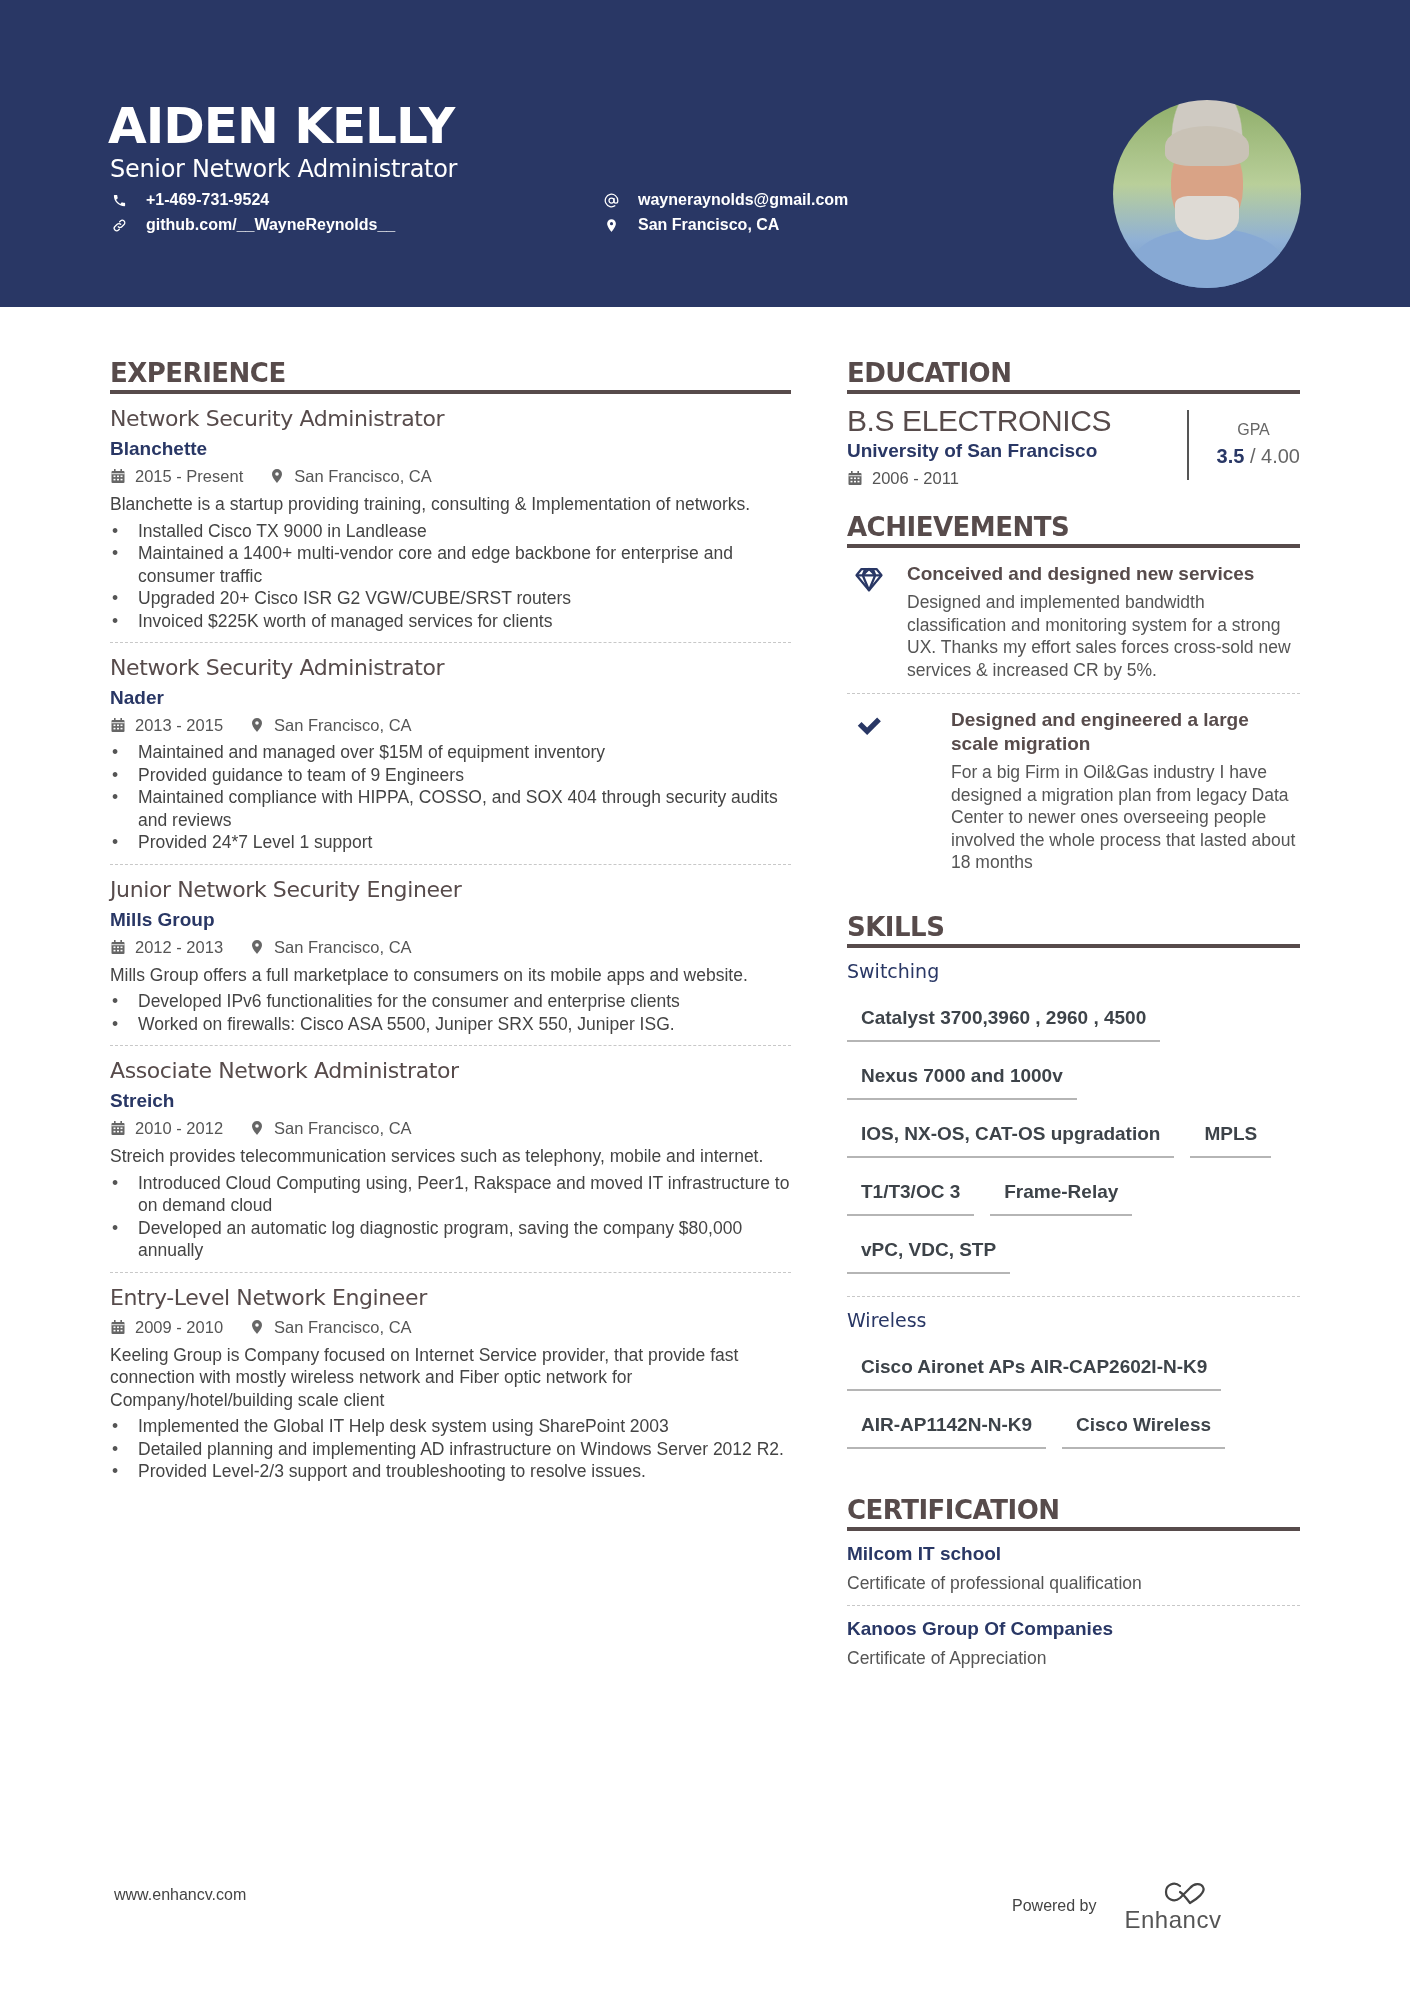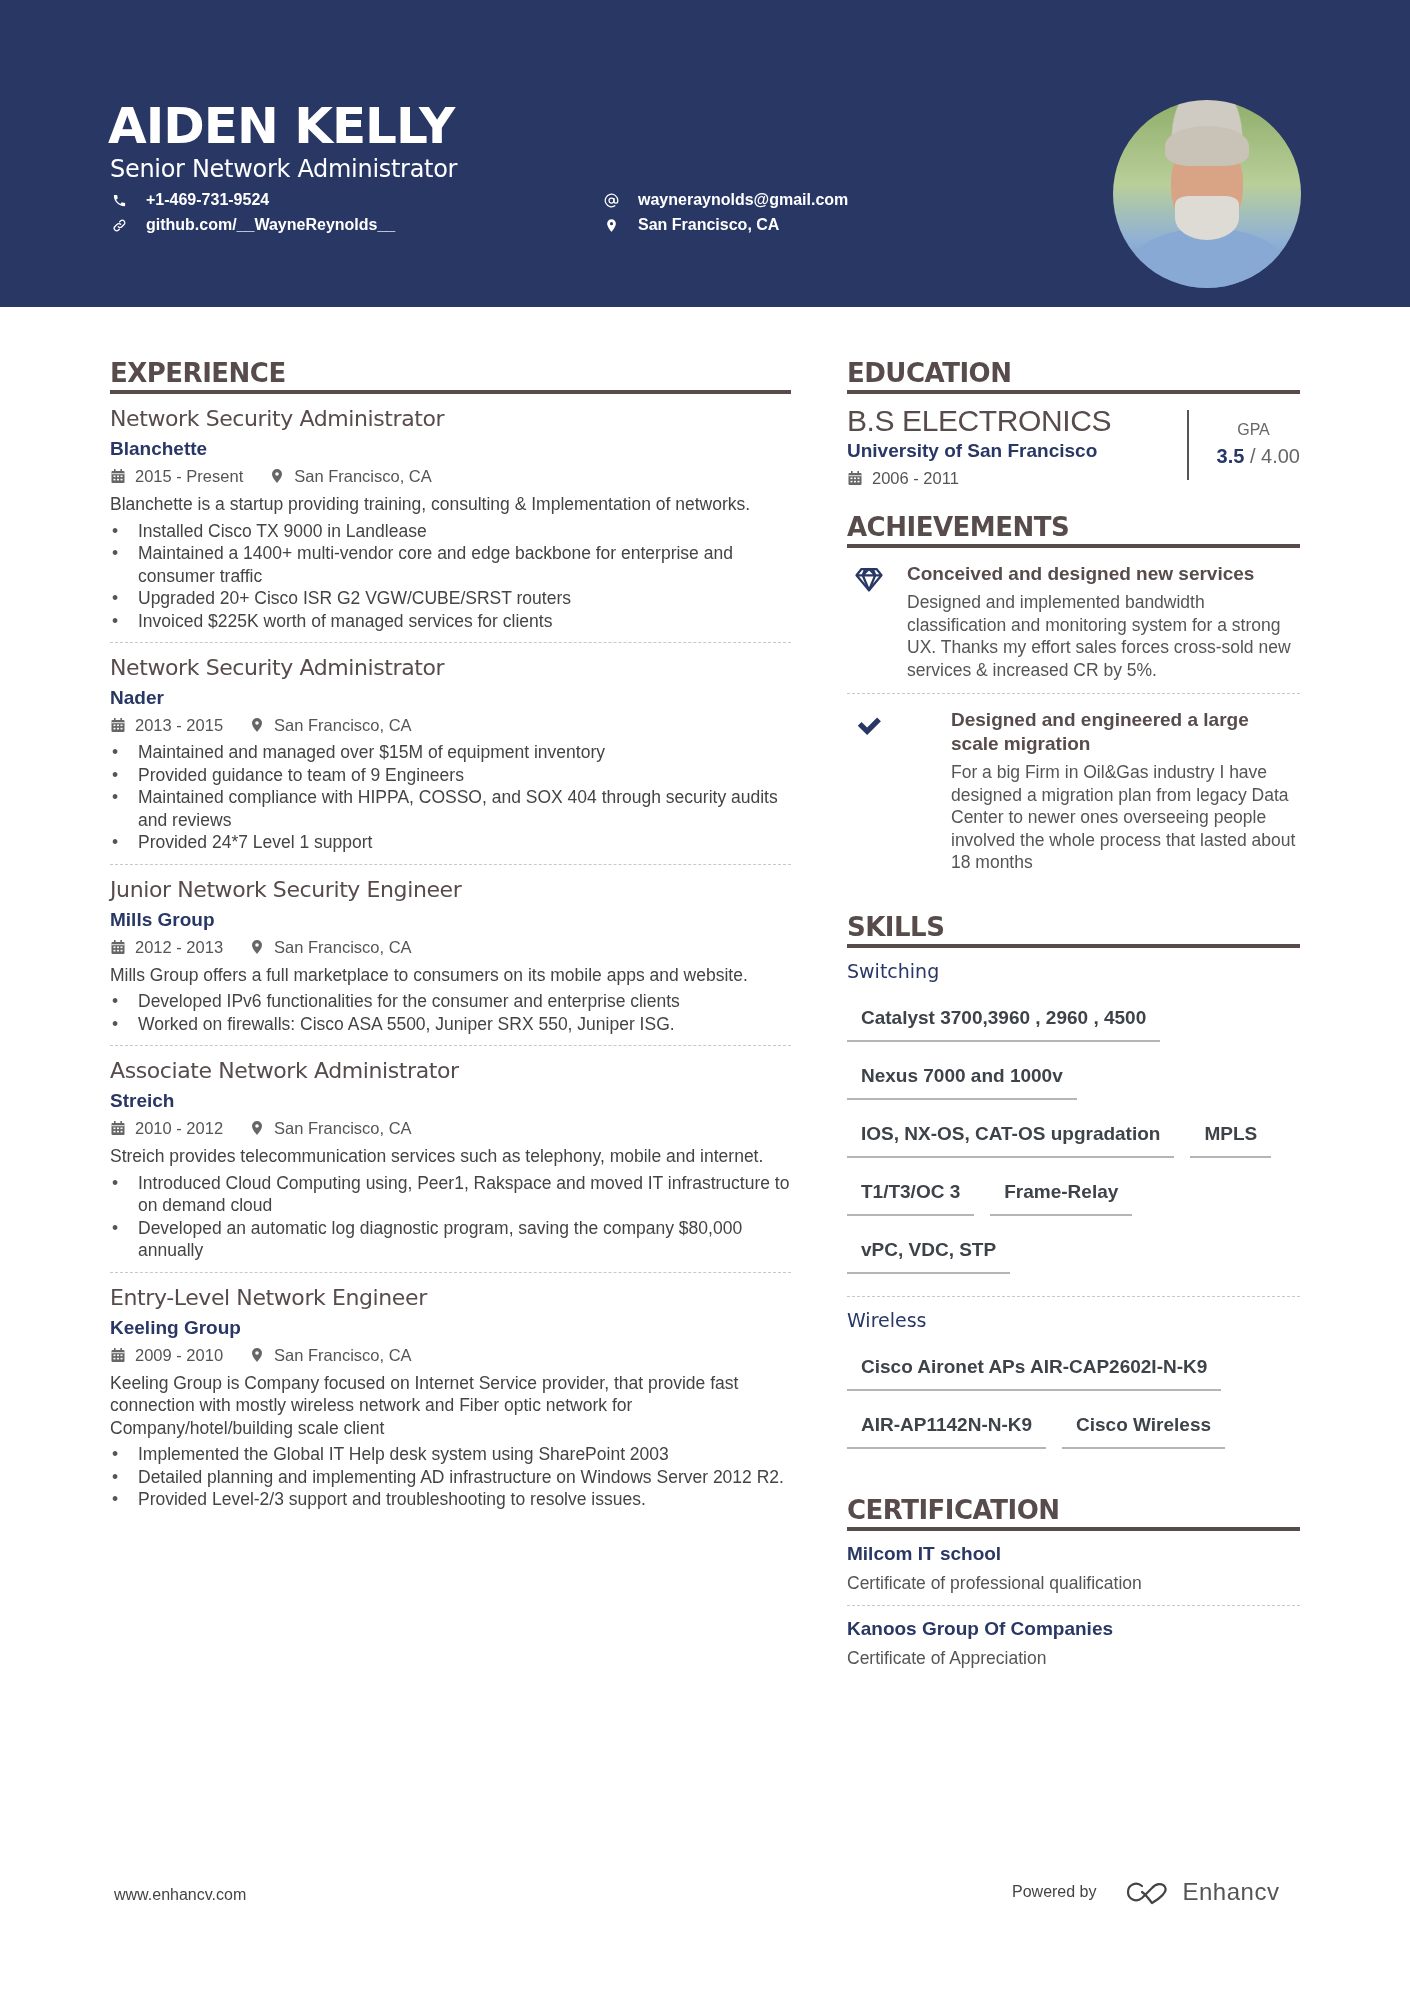--- a/index.html
+++ b/index.html
@@ -76,21 +76,21 @@
   
   .cert { padding: 10px 0 10px 0; }
   .cert + .cert { border-top: 1px dashed #c8c8c8; }
   .cert-title { font-size: 19px; font-weight: bold; color: #293765; line-height: 26px; }
   .cert-desc { font-size: 17.5px; color: #555; line-height: 24px; margin-top: 4px; }
 
   
   .footer-left { position: absolute; left: 114px; top: 1884px; font-size: 16px; color: #444; line-height: 22px; }
   .footer-right { position: absolute; left: 1012px; top: 1878px; display: flex; align-items: center; }
   .powered { font-size: 16px; color: #444; margin-right: 28px; }
-  .brand { display: flex; align-items: flex-end; }
+  .brand { display: flex; align-items: flex-end; flex-direction: column; }
   .brand svg { width: 48px; height: 28px; margin-right: 10px; }
   .brand-name { font-size: 24px; color: #555; letter-spacing: 0.5px; }
 </style>
 </head>
 <body>
 
 <div class="header">
   <div class="name">AIDEN KELLY</div>
   <div class="role">Senior Network Administrator</div>
 
@@ -279,21 +279,20 @@
           <span>San Francisco, CA</span>
         </div>
         <div class="desc">Streich provides telecommunication services such as telephony, mobile and internet.</div>
         <ul class="bullets">
           <li>Introduced Cloud Computing using, Peer1, Rakspace and moved IT infrastructure to on demand cloud</li>
           <li>Developed an automatic log diagnostic program, saving the company $80,000 annually</li>
         </ul>
       </div>
       <div class="job">
         <div class="job-title">Entry-Level Network Engineer</div>
-        <div class="company">Keeling Group</div>
         <div class="meta">
           <span class="ico">
   <svg viewBox="0 0 16 16">
               <rect x="1.5" y="3" width="13" height="12" rx="1" fill="#666"></rect>
               <rect x="4" y="1" width="1.6" height="3" fill="#666"></rect>
               <rect x="10.4" y="1" width="1.6" height="3" fill="#666"></rect>
               <rect x="1.5" y="5.3" width="13" height="0.9" fill="#fff"></rect>
               <g fill="#fff">
                 <rect x="3.5" y="7.5" width="2" height="1.6"></rect>
                 <rect x="7" y="7.5" width="2" height="1.6"></rect>

